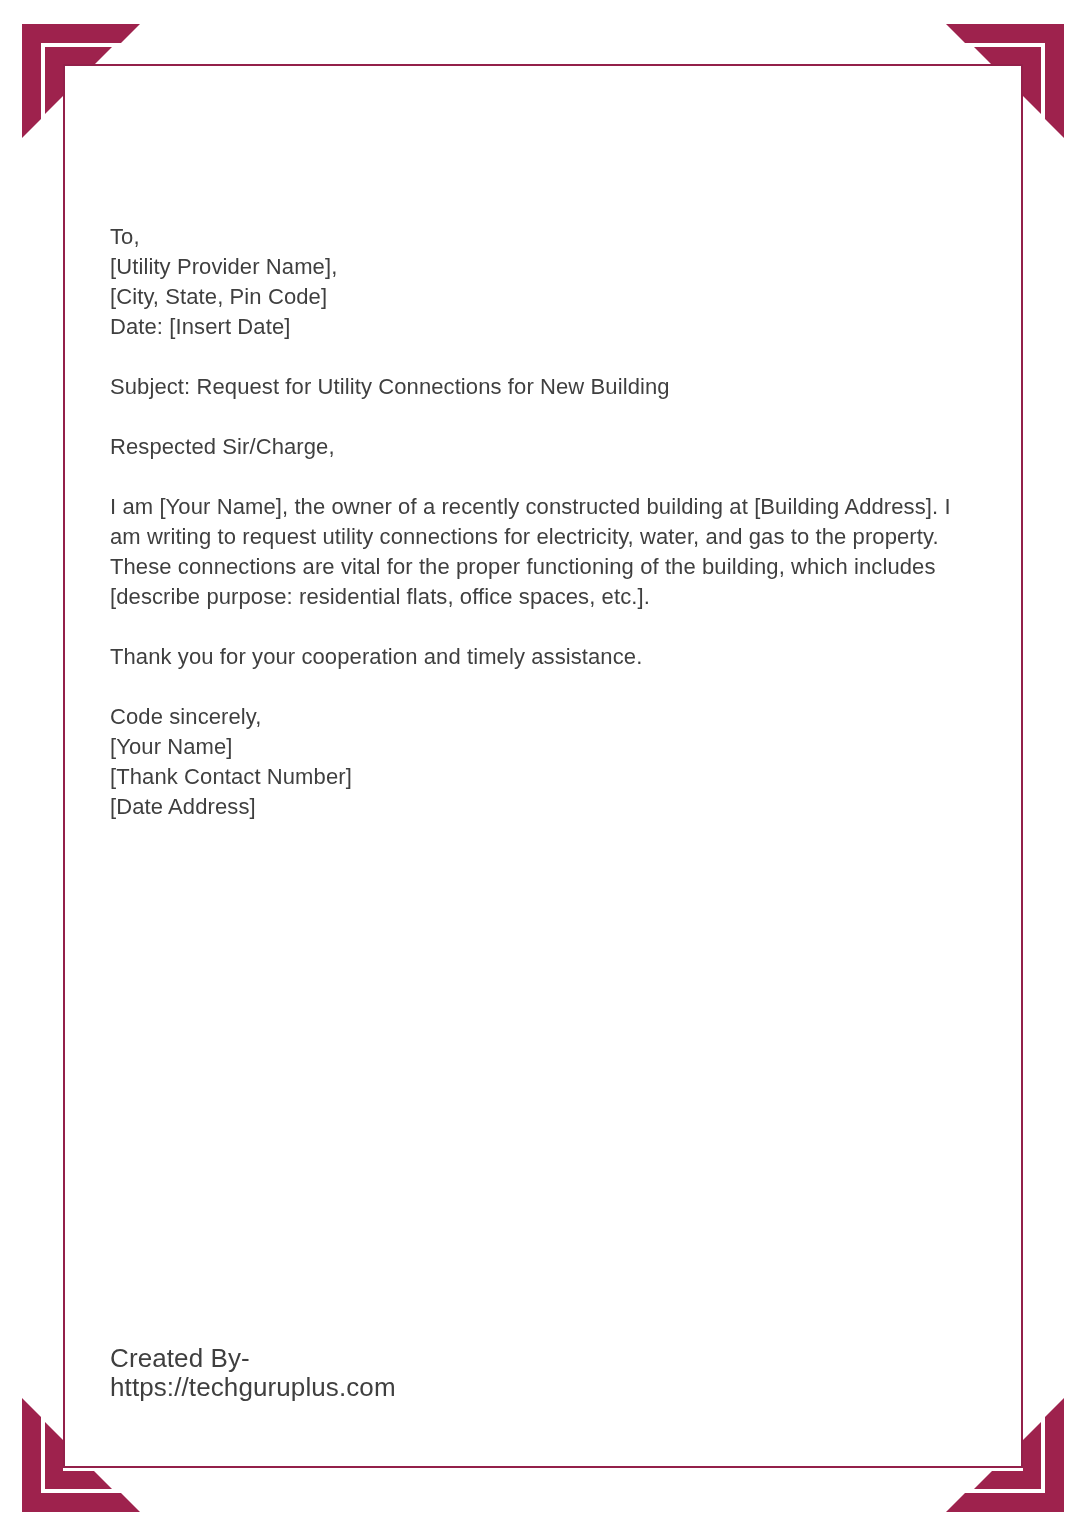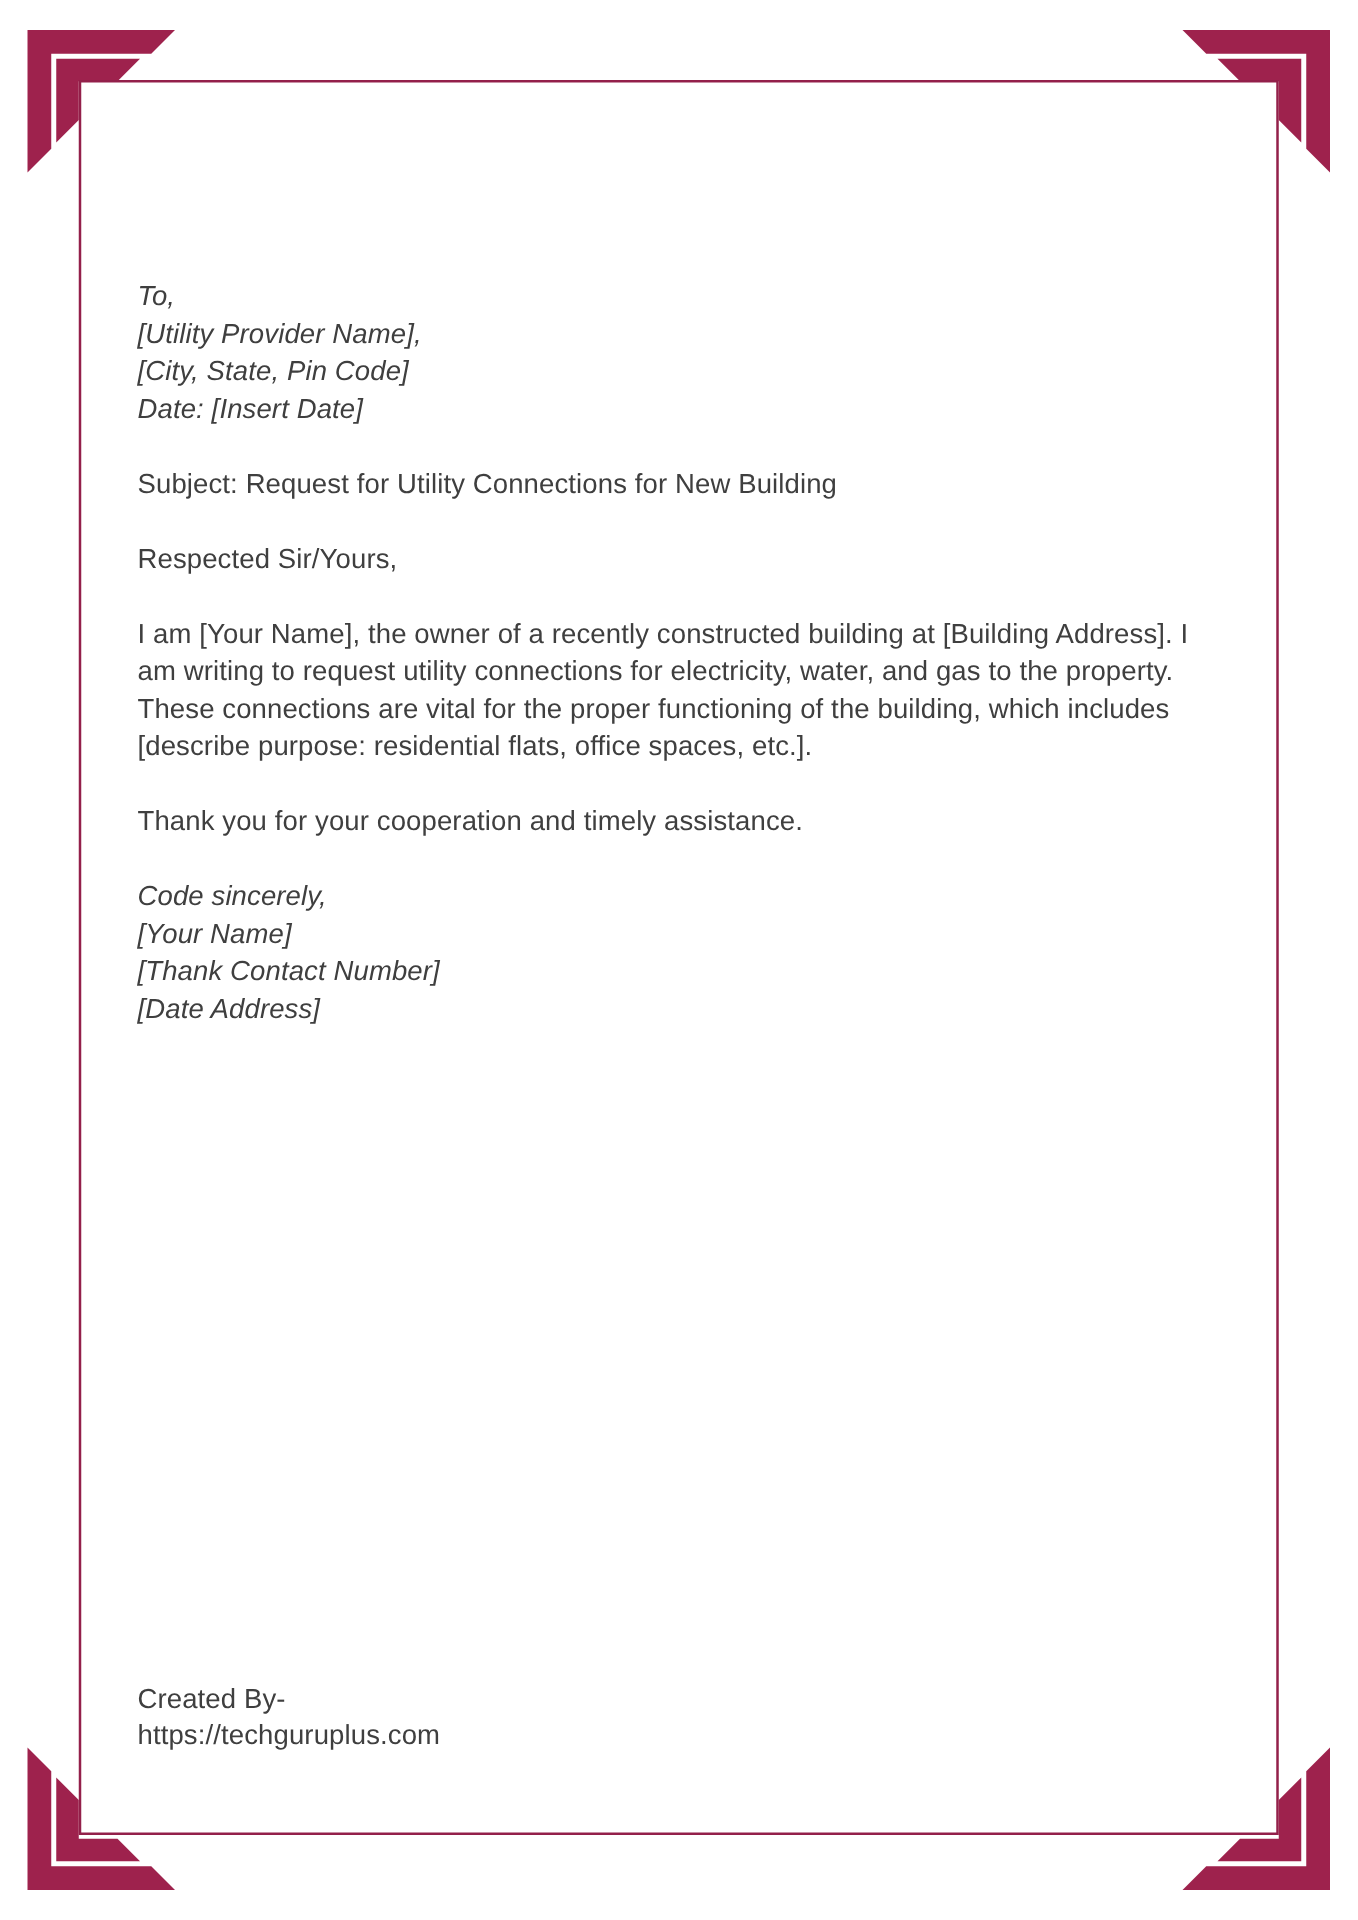--- a/index.html
+++ b/index.html
@@ -33,30 +33,30 @@
 
   .letter {
     position: absolute;
     left: 110px;
     top: 222px;
     width: 868px;
     font-size: 22px;
     line-height: 30px;
     letter-spacing: 0.1px;
   }
-  .letter .block { margin: 0 0 30px 0; font-style: italic; }
+  .letter .block { margin: 0 0 30px 0; }
   .letter .line { display: block; }
   .letter p { margin: 16px 0 30px 0; }
 
   .footer {
     position: absolute;
     left: 110px;
     top: 1344px;
     width: 868px;
-    font-size: 22px;
+    font-size: 26px;
     line-height: 29px;
     letter-spacing: 0.1px;
   }
   .footer .line { display: block; }
 </style>
 </head>
 <body>
 
 <div class="page">
 
@@ -83,21 +83,21 @@
 
     <div class="block">
       <span class="line">To,</span>
       <span class="line">[Utility Provider Name],</span>
       <span class="line">[City, State, Pin Code]</span>
       <span class="line">Date: [Insert Date]</span>
     </div>
 
     <p>Subject: Request for Utility Connections for New Building</p>
 
-    <p>Respected Sir/Yours,</p>
+    <p>Respected Sir/Charge,</p>
 
     <p>I am [Your Name], the owner of a recently constructed building at [Building Address]. I am writing to request utility connections for electricity, water, and gas to the property. These connections are vital for the proper functioning of the building, which includes [describe purpose: residential flats, office spaces, etc.].</p>
 
 
     <p>Thank you for your cooperation and timely assistance.</p>
 
     <div class="block">
       <span class="line">Code sincerely,</span>
       <span class="line">[Your Name]</span>
       <span class="line">[Thank Contact Number]</span>

